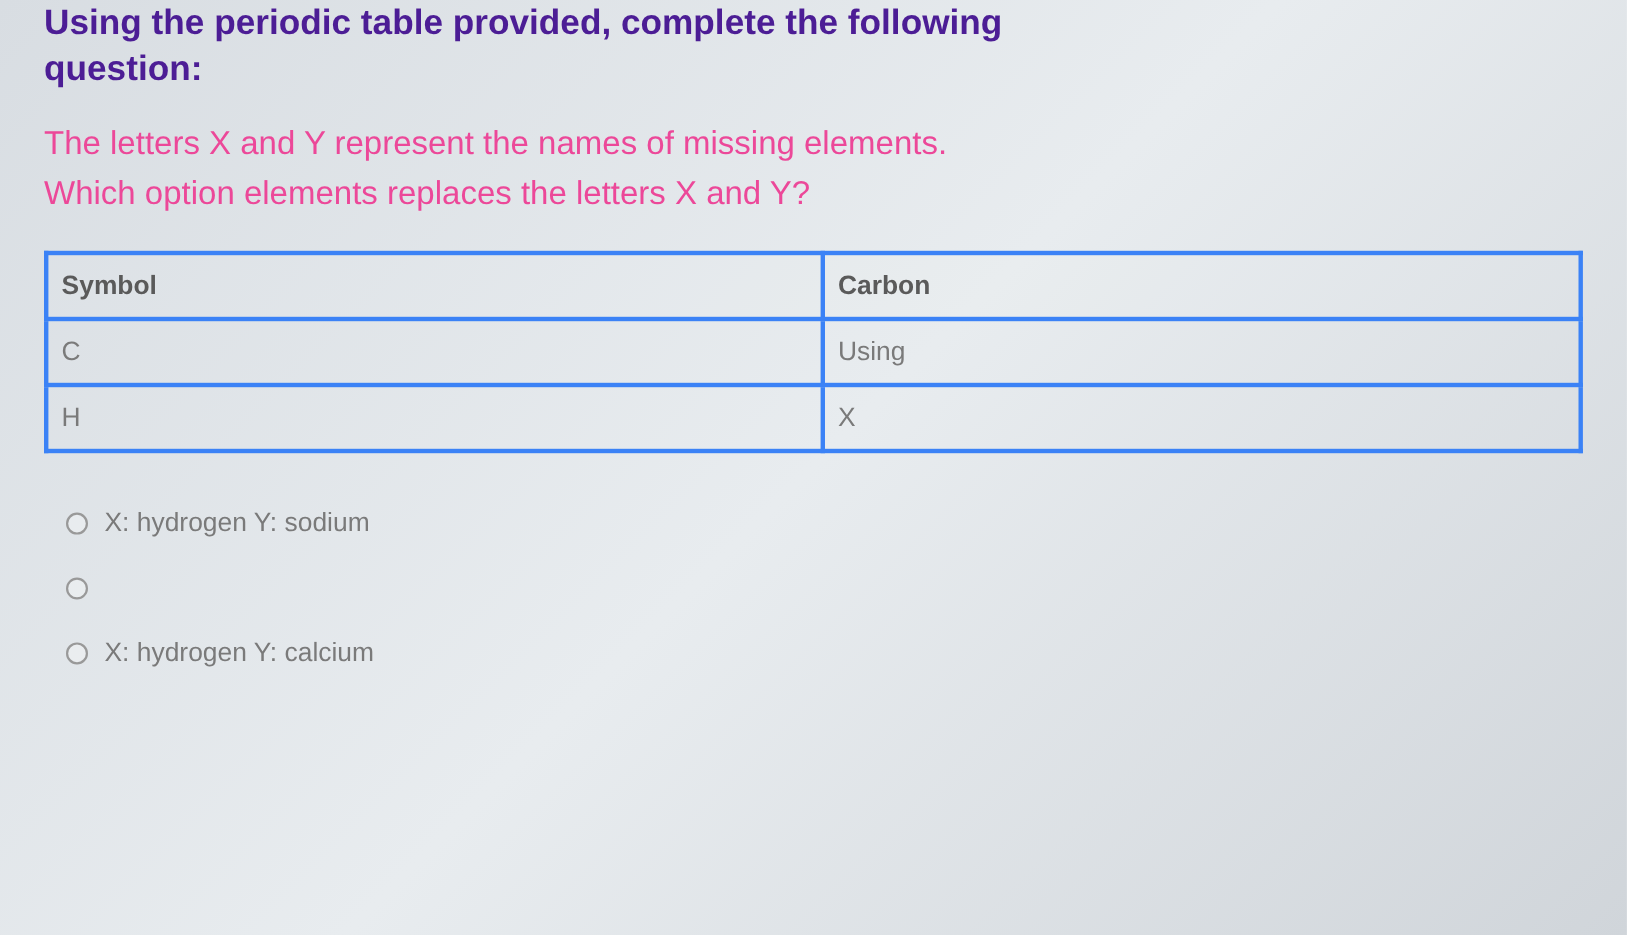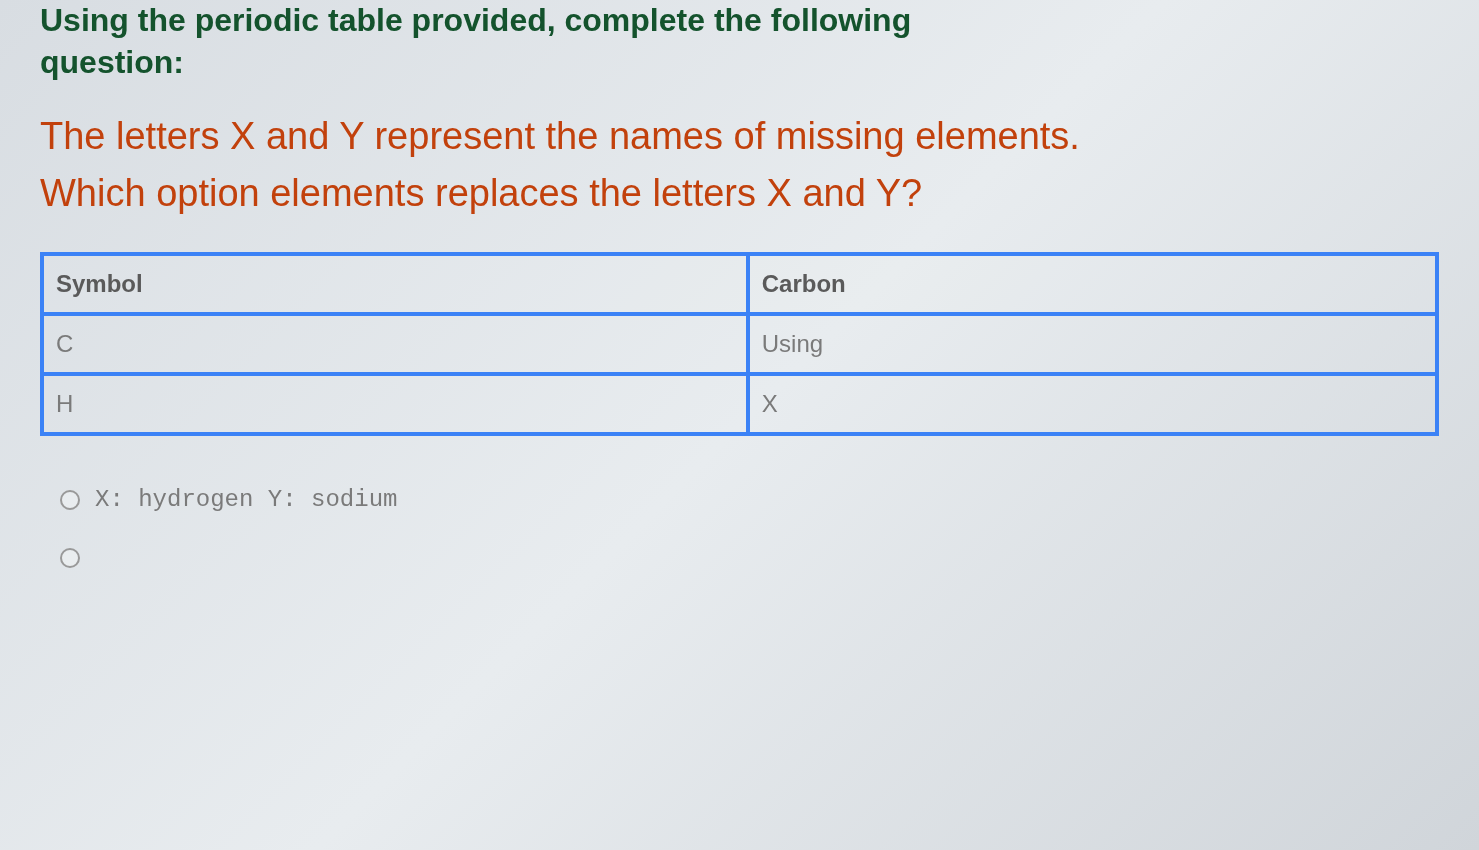--- a/index.html
+++ b/index.html
@@ -14,28 +14,28 @@
       height: 850px;
       padding: 0;
       overflow: hidden;
     }
     .container {
       padding: 0 40px;
     }
     .question-header {
       font-size: 32px;
       font-weight: bold;
-      color: #14532d;
+      color: #4c1d95;
       line-height: 1.3;
       margin-bottom: 25px;
       padding-top: 0;
     }
     .question-body {
-      font-size: 38px;
-      color: #c2410c;
+      font-size: 30px;
+      color: #ec4899;
       line-height: 1.5;
       margin-bottom: 30px;
     }
     table {
       width: 100%;
       border-collapse: collapse;
       border: 3px double #888;
       margin-bottom: 50px;
     }
     th, td {
@@ -55,21 +55,20 @@
     }
     .options {
       padding-left: 20px;
     }
     .option {
       display: flex;
       align-items: center;
       margin-bottom: 35px;
       font-size: 24px;
       color: #7a7a7a;
-      font-family: Liberation Mono, monospace;
     }
     .radio {
       width: 20px;
       height: 20px;
       border: 2px solid #999;
       border-radius: 50%;
       margin-right: 15px;
       flex-shrink: 0;
       background: rgba(255,255,255,0.3);
     }
@@ -108,14 +107,18 @@
   </table>
 
   <div class="options">
     <div class="option">
       <div class="radio"></div>
       <span>X: hydrogen Y: sodium</span>
     </div>
     <div class="option">
       <div class="radio"></div>
     </div>
+    <div class="option">
+      <div class="radio"></div>
+      <span>X: hydrogen Y: calcium</span>
+    </div>
   </div>
 </div>
 
 </body></html>

